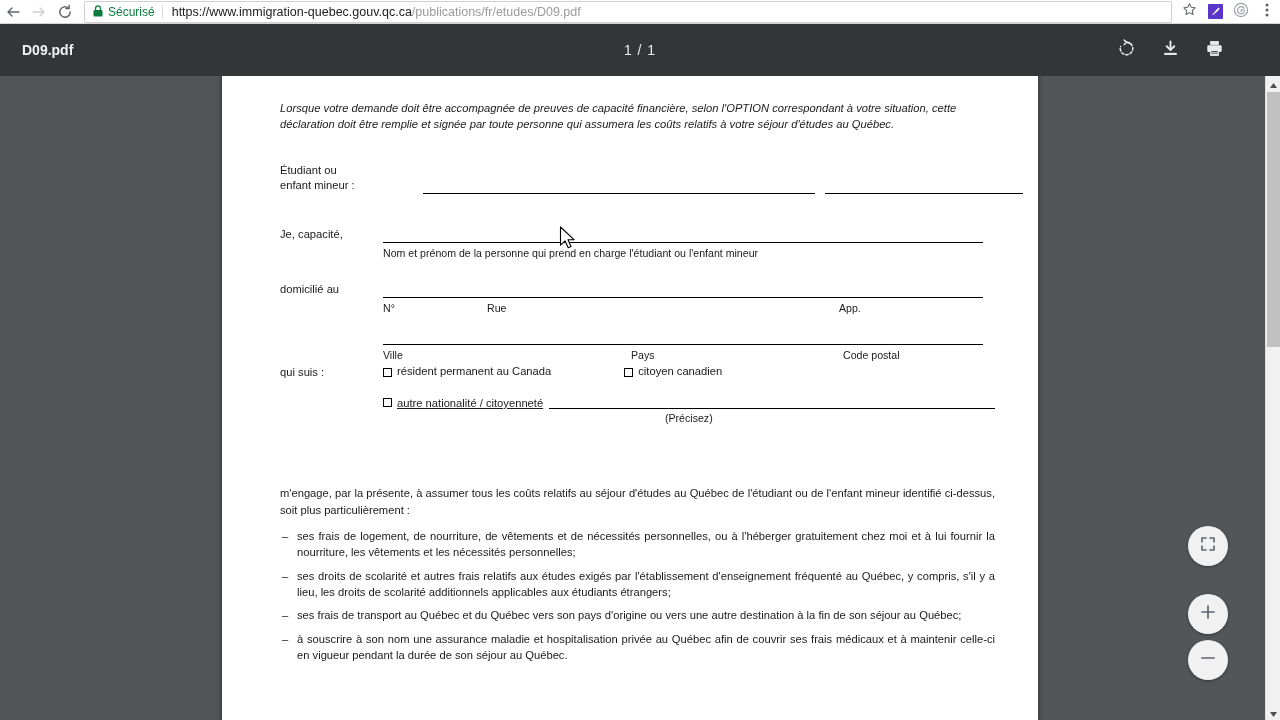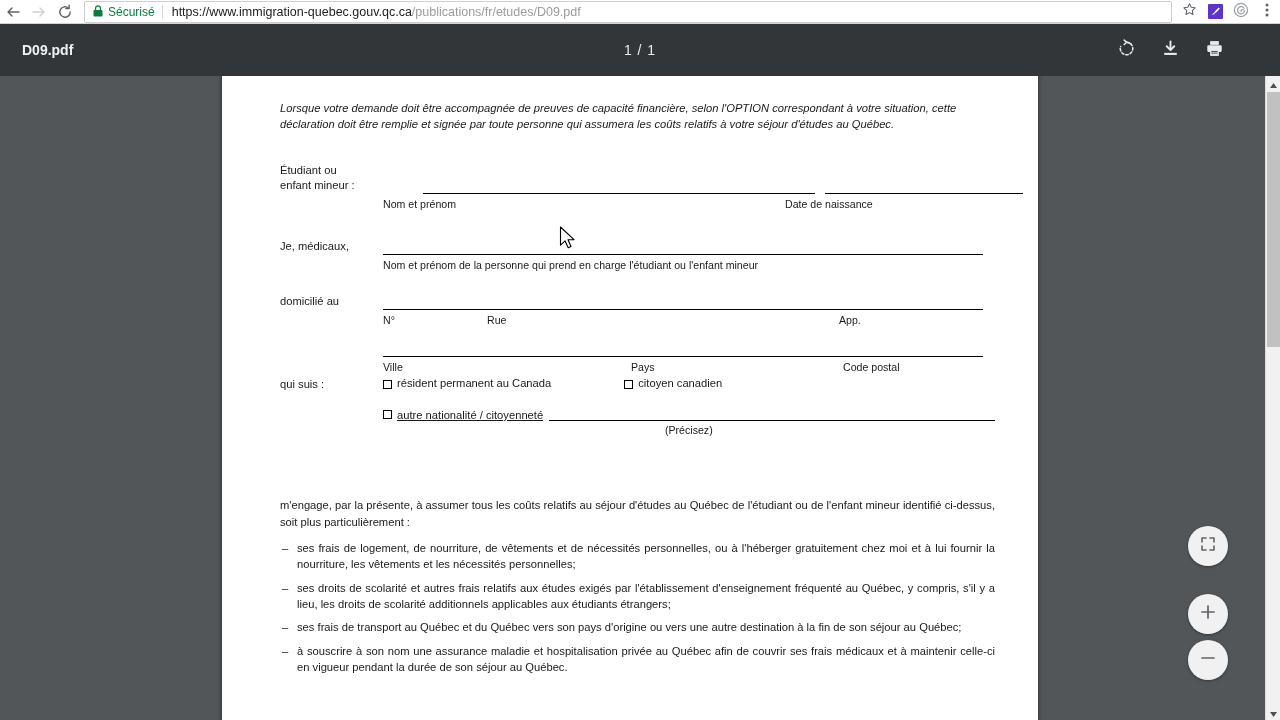--- a/index.html
+++ b/index.html
@@ -406,29 +406,24 @@
         <div class="row-label" style="white-space:pre-line;">Étudiant ou
 enfant mineur :</div>
         <div class="fields">
           <div class="field" style="width:392px;height:26px;"></div>
           <div class="sep-gap"></div>
           <div class="field" style="width:198px;height:26px;"></div>
         </div>
       </div>
       <div class="form-row" style="margin-bottom:22px;">
         <div class="row-label"></div>
-        <div class="fields">
-          <div style="width:392px;" class="field-caption">Nom et prénom</div>
-          <div class="sep-gap"></div>
-          <div style="width:198px;" class="field-caption">Date de naissance</div>
-        </div>
       </div>
 
       <div class="form-row">
-        <div class="row-label">Je, médicaux,</div>
+        <div class="row-label">Je, capacité,</div>
         <div class="fields">
           <div class="field" style="width:600px;height:22px;"></div>
         </div>
       </div>
       <div class="form-row" style="margin-bottom:18px;">
         <div class="row-label"></div>
         <div class="fields">
           <div style="width:600px;" class="field-caption">Nom et prénom de la personne qui prend en charge l'étudiant ou l'enfant mineur</div>
         </div>
       </div>

